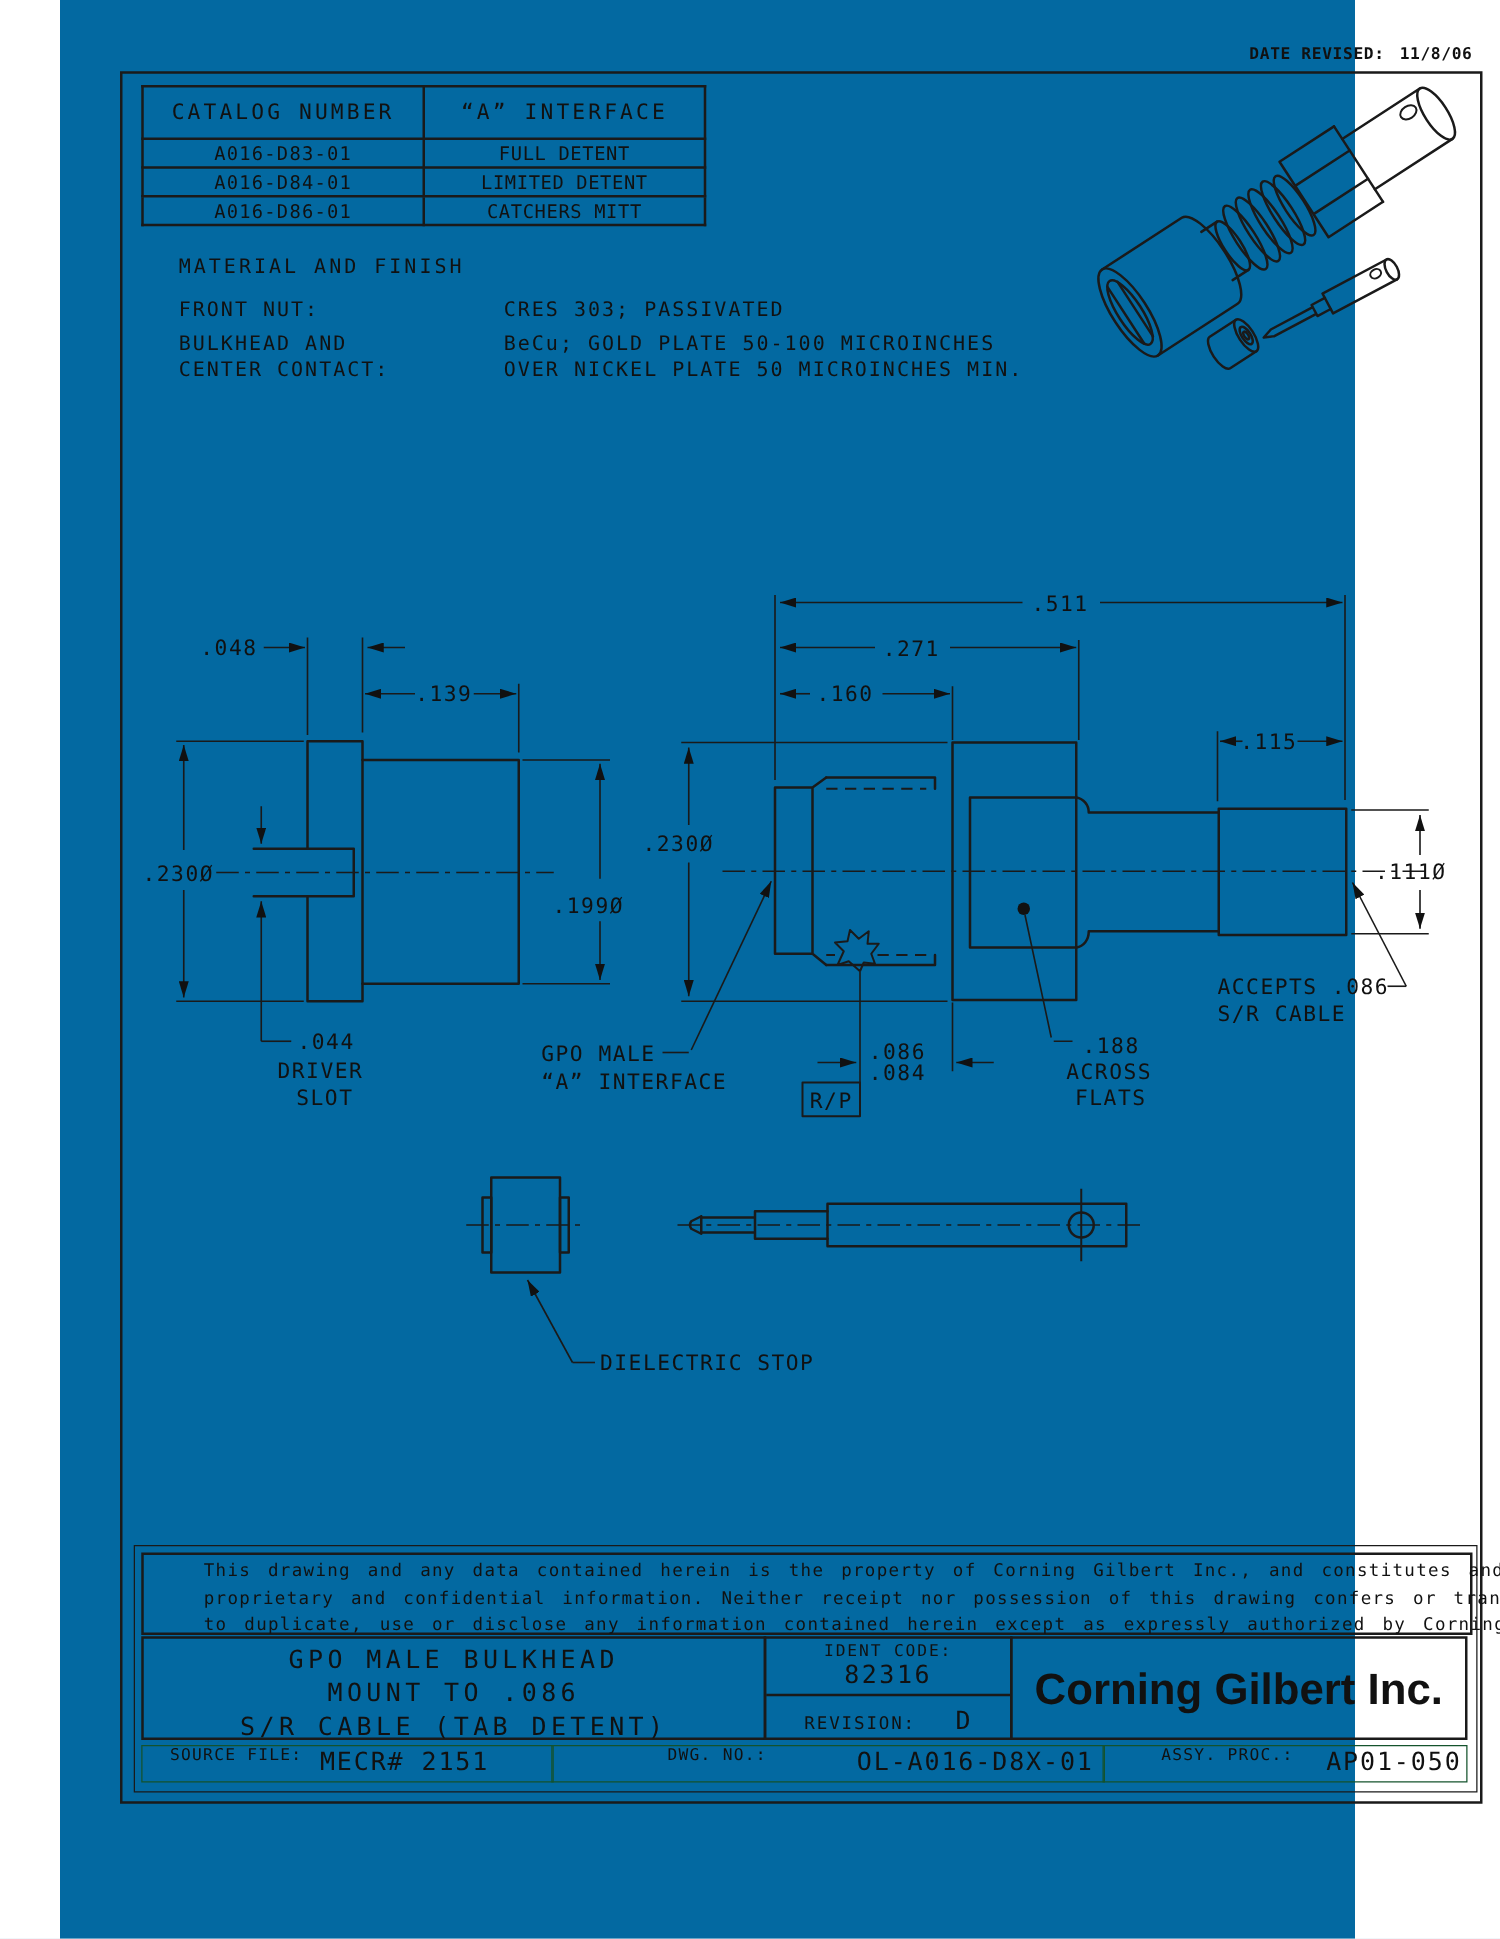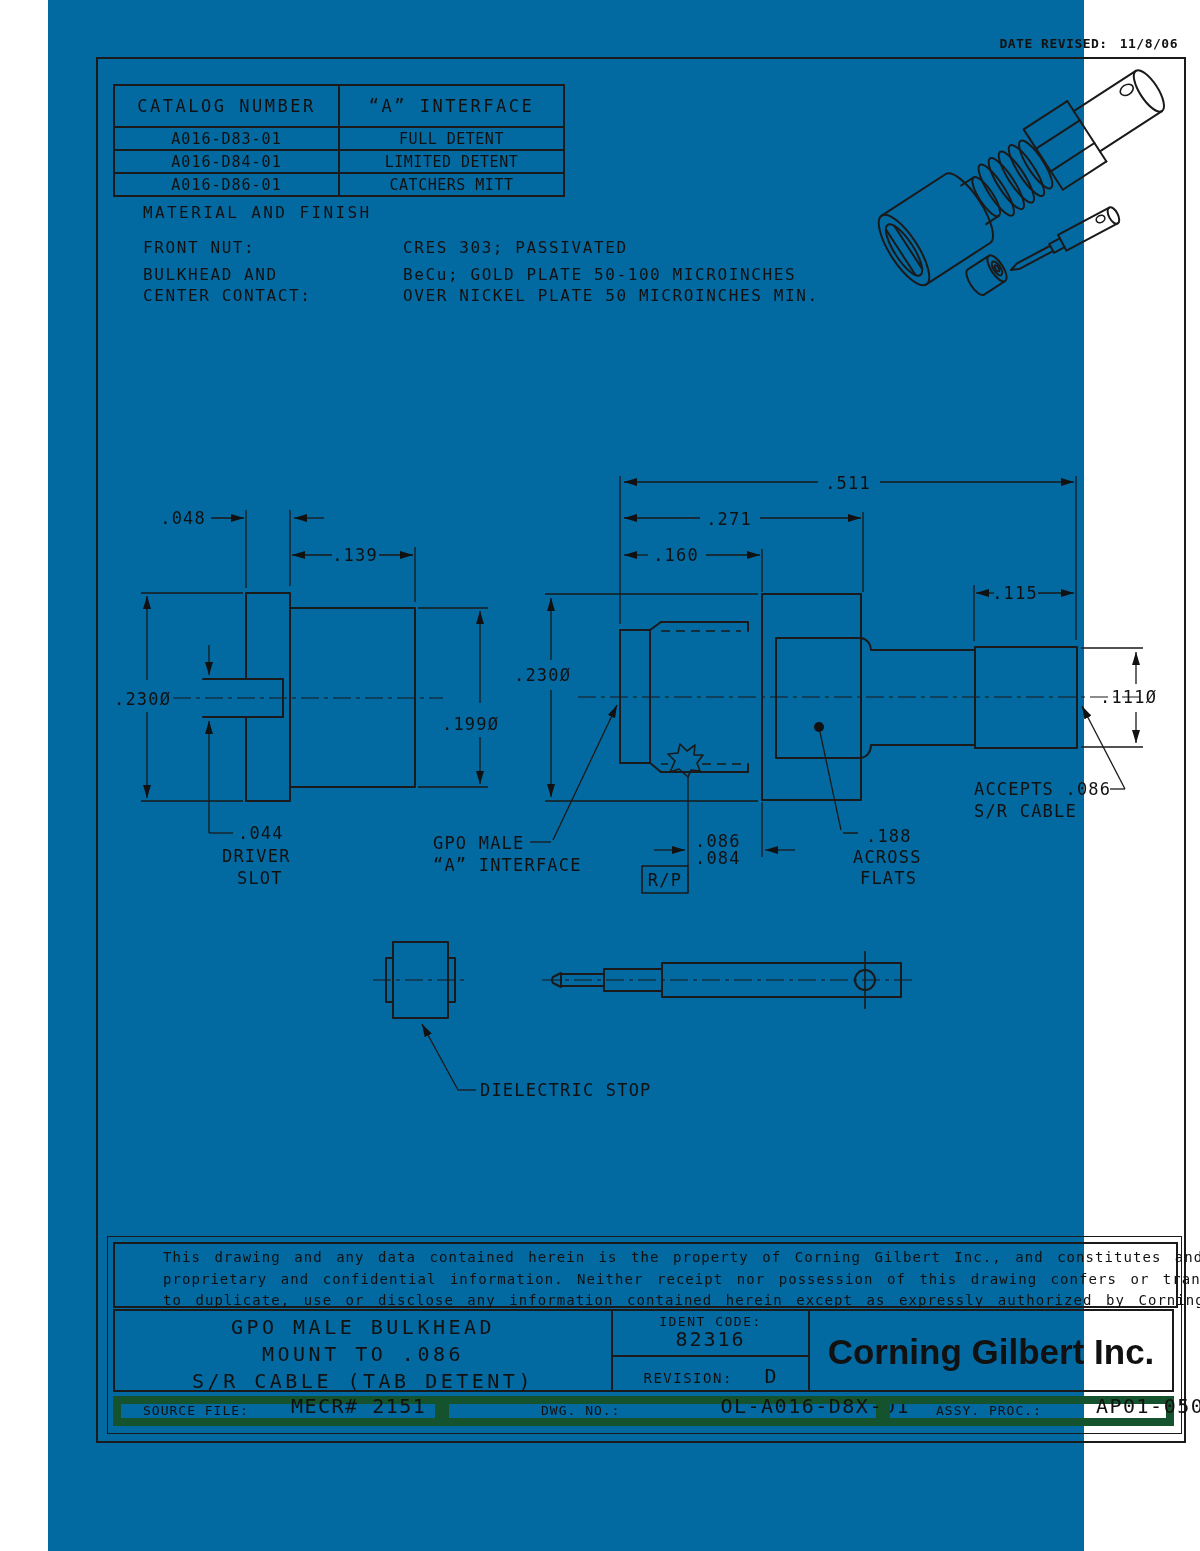--- a/index.html
+++ b/index.html
@@ -6,21 +6,21 @@
   body{width:1200px;height:1551px;overflow:hidden;position:relative;
        font-family:"DejaVu Sans Mono",monospace;color:#111;}
   .abs{position:absolute;}
   .page{position:absolute;left:0;top:0;width:1036px;height:1551px;background:#0369a1;margin-left:48px;}
   .outer-border{left:48px;top:57px;width:1086px;height:1382px;border:2px solid #1a1a1a;}
   .date-revised{left:930px;top:36px;width:200px;text-align:right;font-size:13px;
                 font-weight:bold;letter-spacing:0.5px;white-space:nowrap;}
   .date-revised .val{margin-left:12px;}
 
   
-  table.catalog{position:absolute;left:65px;top:84px;border-collapse:collapse;}
+  table.catalog{position:absolute;left:65px;top:68px;border-collapse:collapse;}
   table.catalog th,table.catalog td{border:2px solid #1a1a1a;text-align:center;padding:0;}
   table.catalog th{width:223px;height:40px;font-size:17px;letter-spacing:2.5px;font-weight:normal;}
   table.catalog td{height:21px;font-size:15px;letter-spacing:1px;}
   table.catalog td.iface{letter-spacing:0.5px;}
 
   
   .mat-title{left:95px;top:203px;font-size:16px;letter-spacing:2.4px;}
   .mat-row{left:95px;white-space:nowrap;font-size:16px;letter-spacing:1.6px;}
   .mat-row .value{position:absolute;left:260px;white-space:nowrap;}
   .mat-row{width:860px;height:18px;}
@@ -36,22 +36,22 @@
   .tb-ident{left:563px;top:1309px;width:199px;height:83px;}
   .tb-ident .top{height:41px;border-bottom:2px solid #1a1a1a;text-align:center;}
   .tb-ident .top .lbl{display:block;font-size:13px;letter-spacing:1.5px;margin-top:3px;}
   .tb-ident .top .val{display:block;font-size:20px;letter-spacing:2px;margin-top:-2px;}
   .tb-ident .bot{height:38px;text-align:center;line-height:38px;}
   .tb-ident .bot .lbl{font-size:14px;letter-spacing:1.5px;}
   .tb-ident .bot .val{font-size:20px;letter-spacing:1px;margin-left:22px;}
   .tb-company{left:760px;top:1309px;width:366px;height:83px;text-align:center;
               font-family:"Liberation Sans",sans-serif;font-weight:700;font-size:35px;
               line-height:81px;letter-spacing:0px;}
-  .ft-cell{top:1396px;height:30px;border:8px solid #14532d;box-sizing:border-box;
-           display:flex;align-items:flex-end;white-space:nowrap;gap:28px;}
+  .ft-cell{top:1396px;height:30px;border:1px solid #14532d;box-sizing:border-box;
+           display:flex;align-items:flex-start;white-space:nowrap;}
   .ft-cell .lbl{font-size:13px;letter-spacing:1px;}
   .ft-cell .val{font-size:20px;letter-spacing:1.5px;}
   .ft-source{left:65px;width:330px;}
   .ft-source .lbl{margin-left:22px;}
   .ft-source .val{margin-left:14px;}
   .ft-dwg{left:393px;width:443px;}
   .ft-dwg .lbl{margin-left:92px;}
   .ft-dwg .val{margin-left:72px;}
   .ft-assy{left:834px;width:292px;}
   .ft-assy .lbl{margin-left:46px;}

